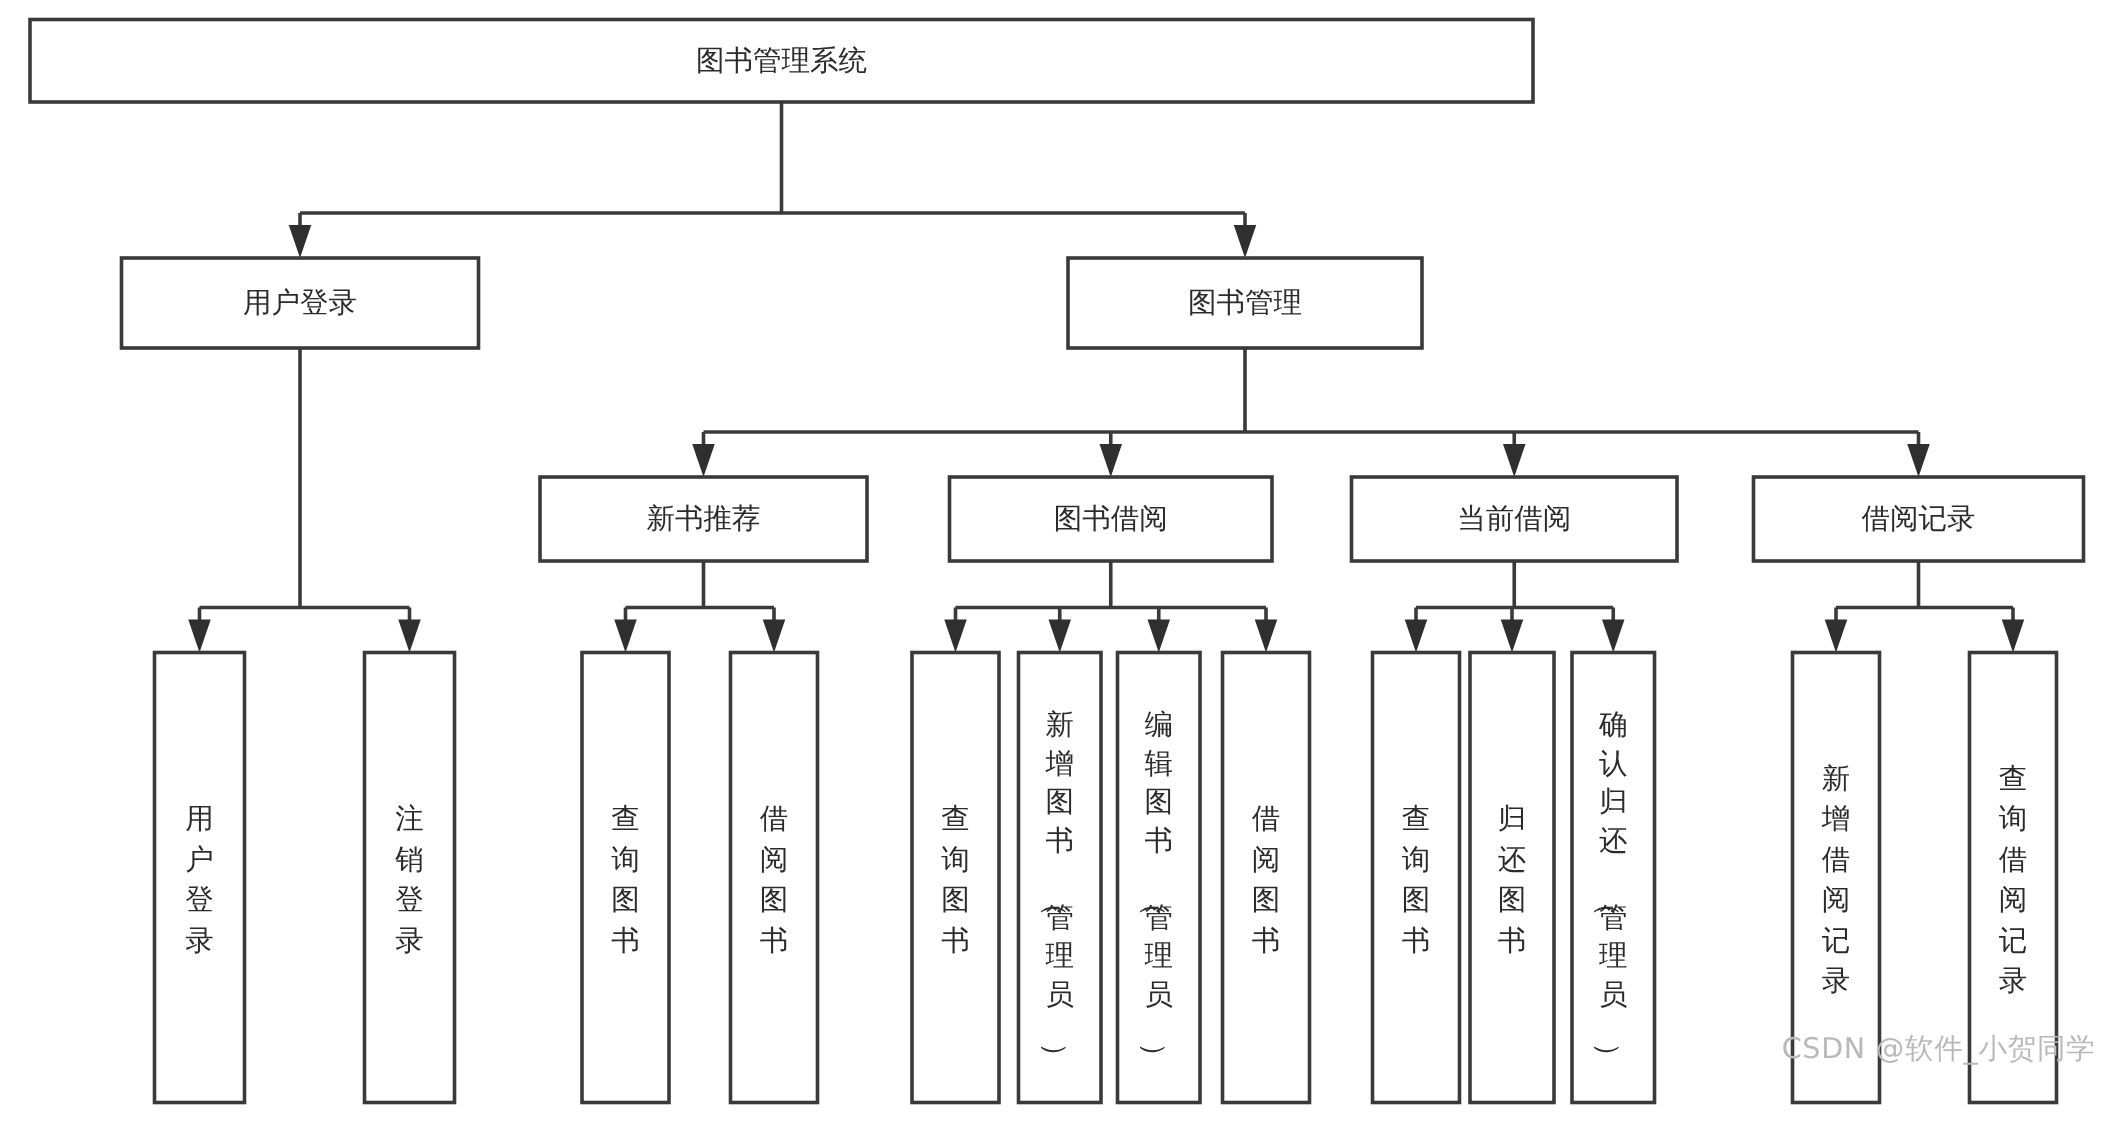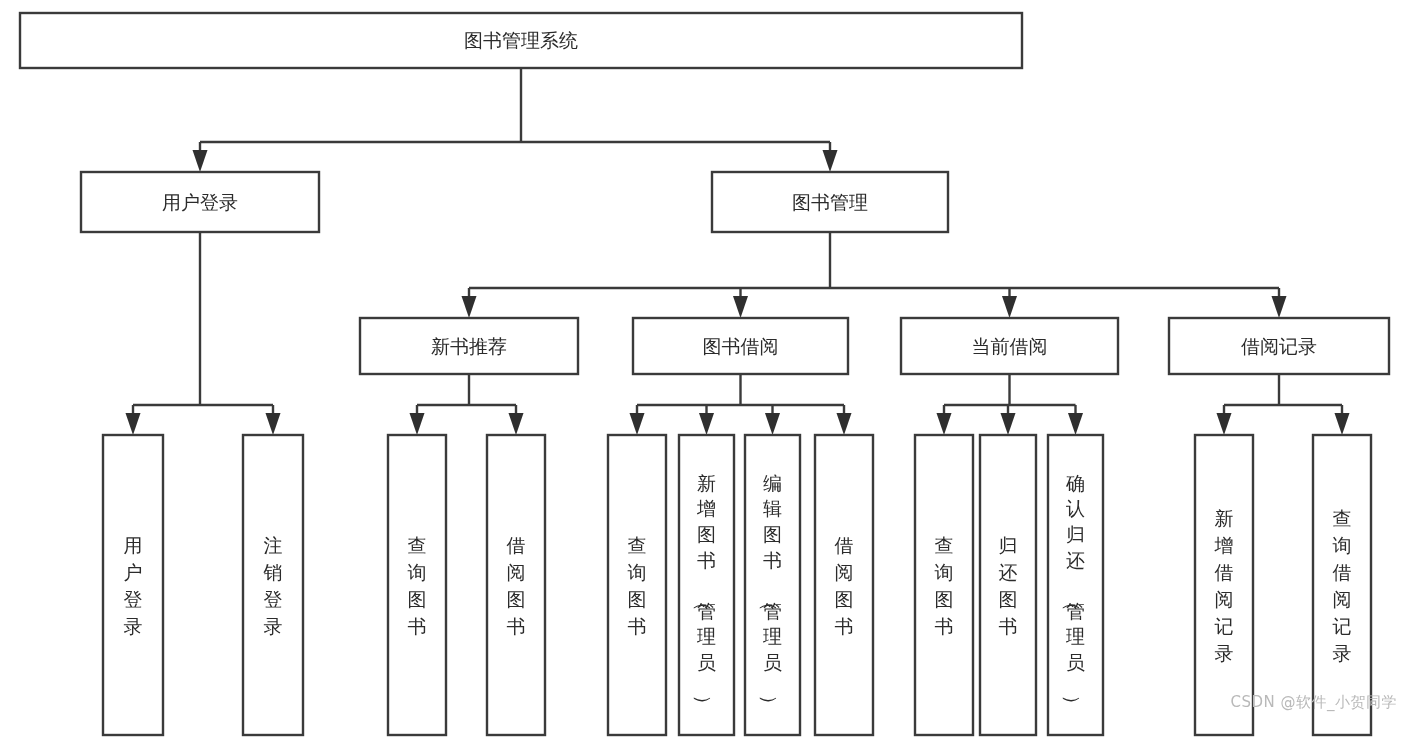--- a/index.html
+++ b/index.html
@@ -53,21 +53,21 @@
     font-family: "DejaVu Sans", "Liberation Sans", sans-serif;
     font-size: 19px;
     fill: #2b2b2b;
     text-anchor: middle;
   }
   .watermark {
     position: absolute;
     right: 8px;
     bottom: 6px;
     font-family: "DejaVu Sans", "Liberation Sans", sans-serif;
-    font-size: 15px;
+    font-size: 19px;
     color: #b9b9b9;
     letter-spacing: 0.5px;
     white-space: nowrap;
     pointer-events: none;
   }
 </style>
 </head>
 <body>
 
 <div id="diagram-root">

